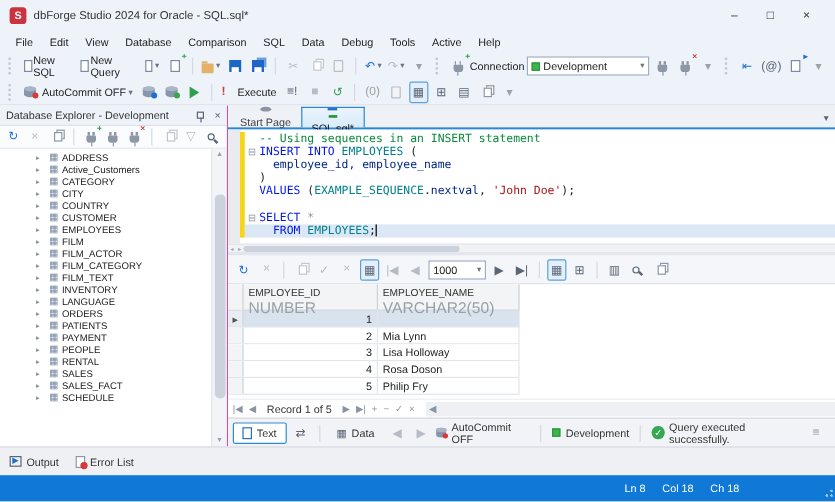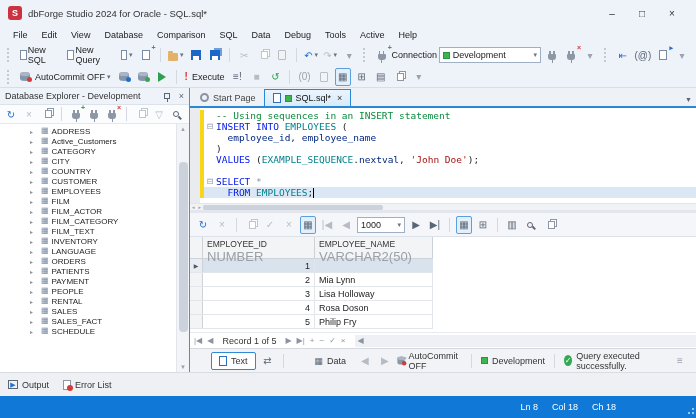--- a/index.html
+++ b/index.html
@@ -70,21 +70,21 @@
   .tree-row { height:10px; display:flex; align-items:center; padding-left:30px; gap:3px; }
   .tree-row .ar { width:8px; font-size:6px; color:#8a94a2; }
   .tree-row .tic { font-size:8px; color:#7486a0; line-height:8px; }
   .tree-row .lb { font-size:8px; color:#222; white-space:nowrap; }
   .vscroll { position:absolute; top:0; right:0; bottom:0; width:13px; background:#f2f4f7; border-left:1px solid #e2e6ec; display:flex; flex-direction:column; align-items:center; }
   .vscroll .arr { font-size:6px; color:#9aa2ad; height:10px; line-height:10px; }
   .vscroll .thumb { width:9px; background:#ccd2db; border-radius:4px; margin-top:28px; height:170px; }
 
   .docarea { flex:1; display:flex; flex-direction:column; background:#fff; min-width:0; }
   .tabbar { height:18px; background:#eef1f6; display:flex; align-items:flex-end; padding-left:2px; position:relative; }
-  .tab { height:17px; display:flex; align-items:center; gap:4px; padding:0 8px; color:#444; }
+  .tab { height:17px; display:flex; align-items:center; gap:4px; padding:0 8px; color:#444;flex-direction:column; }
   .tab.active { background:linear-gradient(#eaf4fd,#d9ebfa); border:1px solid #2a86d6; border-bottom:none; color:#111; }
   .tab .x { color:#333; font-size:9px; margin-left:2px; }
   .tab-overflow { position:absolute; right:4px; bottom:3px; font-size:7px; color:#5a6675; }
   .blueline { height:2px; background:#2a86d6; }
 
   .editor { height:102px; position:relative; background:#fff; overflow:hidden; }
   .gut-gray { position:absolute; left:0; top:0; bottom:7px; width:10px; background:#e9ebef; }
   .gut-yellow { position:absolute; left:10px; top:2px; height:88px; width:4px; background:#f7d617; }
   .ed-lines { position:absolute; top:2px; left:14px; right:0; }
   .ed-line { height:11px; display:flex; align-items:center; }
@@ -114,21 +114,21 @@
   .g-row.sel .g-ind { background:#e8edf3; }
   .g-c { border-right:1px solid #e2e5ea; display:flex; align-items:center; padding:0 4px; color:#222; }
   .g-c.num { justify-content:flex-end; }
   .w1 { width:112px; } .w2 { width:118px; }
 
   .navrow { height:16px; display:flex; align-items:center; background:#fff; border-top:1px solid #e7eaf0; padding-left:4px; gap:5px; color:#8a94a2; font-size:8px; }
   .navrow .rec { color:#333; font-size:9px; margin:0 4px; }
   .navrow .track { flex:1; height:12px; background:#eef0f4; margin-left:4px; display:flex; align-items:center; padding-left:3px; }
 
   .docbar { height:24px; background:#f1f3f6; border-top:1px solid #d5d9df; display:flex; align-items:center; gap:4px; padding:0 4px; }
-  .doctab { height:18px; display:flex; align-items:center; gap:4px; padding:0 7px; color:#333;margin-left:17px; }
+  .doctab { height:18px; display:flex; align-items:center; gap:4px; padding:0 7px; color:#333; }
   .doctab.active { background:#fff; border:1px solid #2e8ad6; border-radius:2px; }
   .docbar .right { margin-left:auto; display:flex; align-items:center; gap:6px; padding-right:4px; }
   .stat-item { display:flex; align-items:center; gap:4px; color:#333; }
 
   .paneltabs { position:absolute; top:372px; left:0; right:0; height:24px; background:#eef0f4; display:flex; align-items:center; gap:14px; padding-left:8px; border-top:1px solid #d8dce3; }
   .ptab { display:flex; align-items:center; gap:4px; color:#333; }
   .out-ico { width:10px; height:9px; border:1px solid #5a6675; font-size:7px; color:#1f6fd0; display:flex; align-items:center; justify-content:center; line-height:7px; }
   .err-ico { width:8px; height:10px; background:#fff; border:1px solid #8d97a5; position:relative; }
   .err-ico:after { content:""; position:absolute; right:-3px; bottom:-2px; width:6px; height:6px; background:#d43a3a; border-radius:50%; }
 
@@ -261,21 +261,21 @@
       <span class="db">
         <span class="dot g"></span>
       </span>
     </span>
   <span class="tbi">
       <span class="tri-play"></span>
     </span>
   <span class="sep"></span>
   <span class="tbi">
       <span class="red" style="font-weight:bold">!</span>
-      <span class="cap" style="margin-left:3px">Execute</span>
+      <span class="cap" style="margin-left:9px">Execute</span>
     </span>
   <span class="tbi">
       <span>≡!</span>
     </span>
   <span class="tbi gray">
       <span>■</span>
     </span>
   <span class="tbi grn">
       <span>↺</span>
     </span>

